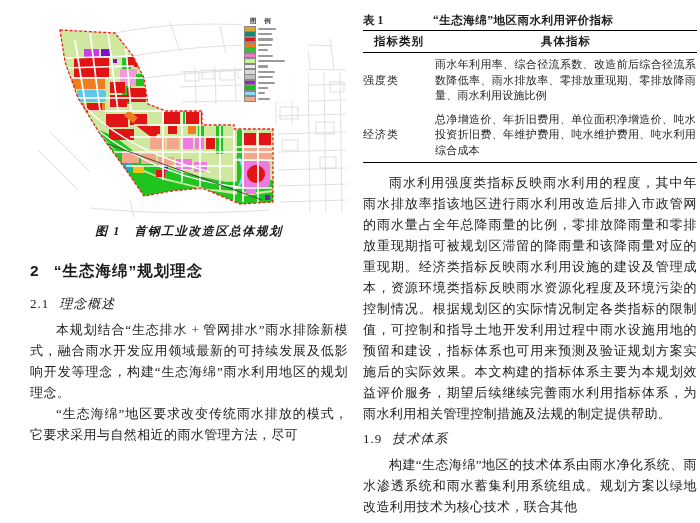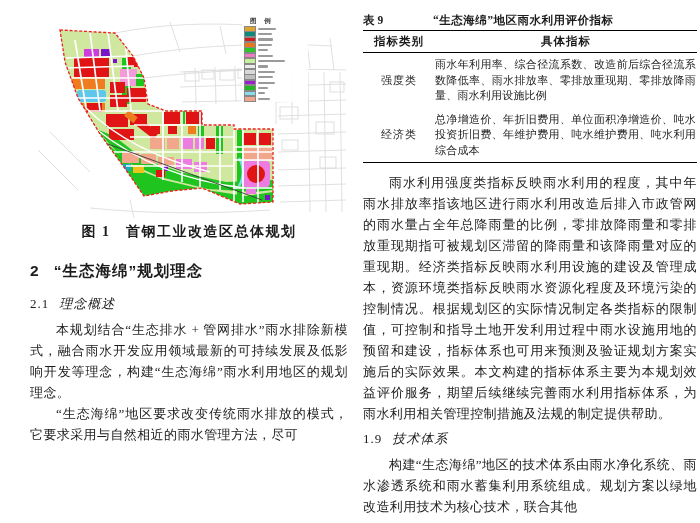--- a/index.html
+++ b/index.html
@@ -32,28 +32,28 @@
   .tcaption .ttitle{flex:1;letter-spacing:.5px;margin-right:60px;}
   table.indicators{width:100%;border-collapse:collapse;border-top:1.6px solid #000;border-bottom:1.6px solid #000;}
   table.indicators th{
     font-size:11.5px;font-weight:bold;letter-spacing:1px;padding:3px 0 3px 0;
     border-bottom:.8px solid #000;text-align:center;
   }
   table.indicators td{
     font-size:11px;line-height:15.5px;vertical-align:middle;padding:4px 0;
     letter-spacing:.2px;
   }
-  table.indicators td.cat{width:72px;text-align:center;letter-spacing:1px;}
+  table.indicators td.cat{width:72px;letter-spacing:1px;}
   table.indicators td.det{text-align:justify;text-justify:inter-character;padding-right:1px;}
   
   .figure{position:absolute;left:30px;top:12px;width:318px;}
   .map-wrap{position:relative;width:318px;height:206px;}
   .fig-caption{
-    width:318px;text-align:center;font-weight:bold;font-size:14px;
-    letter-spacing:1.5px;margin-top:5px;
+    width:318px;text-align:center;font-weight:bold;font-size:12px;
+    letter-spacing:1.5px;margin-top:5px;font-style:italic;
   }
   .legend{
     position:absolute;left:212px;top:5px;width:62px;background:rgba(255,255,255,.92);
     font-size:6px;line-height:6px;padding:1px 2px;
   }
   .legend-title{text-align:left;letter-spacing:3px;font-weight:bold;font-size:6.5px;margin:0 0 2px 6px;color:#333;}
   .legend-row{display:flex;align-items:center;height:5.4px;}
   .legend-row .sw{width:10px;height:3.6px;margin-right:2px;flex:0 0 auto;border:.4px solid #888;}
   .legend-row .lb{height:2.2px;background:#9a9a9a;border-radius:1px;}
 </style>
@@ -238,21 +238,21 @@
   <h3 class="sub-head">
     <span class="num">2.1</span><span>理念概述</span>
   </h3>
   <p class="para indent">本规划结合“生态排水 + 管网排水”雨水排除新模式，融合雨水开发应用领域最新的可持续发展及低影响开发等理念，构建“生态海绵”雨水利用地区的规划理念。</p>
   <p class="para indent">“生态海绵”地区要求改变传统雨水排放的模式，它要求采用与自然相近的雨水管理方法，尽可</p>
 </div>
 
 <div class="col col-right">
   <div class="tablebox">
     <div class="tcaption">
-      <span class="tlabel">表 9</span>
+      <span class="tlabel">表 1</span>
       <span class="ttitle">“生态海绵”地区雨水利用评价指标</span>
     </div>
     <table class="indicators">
       <thead>
         <tr>
           <th>指标类别</th>
           <th>具体指标</th>
         </tr>
       </thead>
       <tbody>

